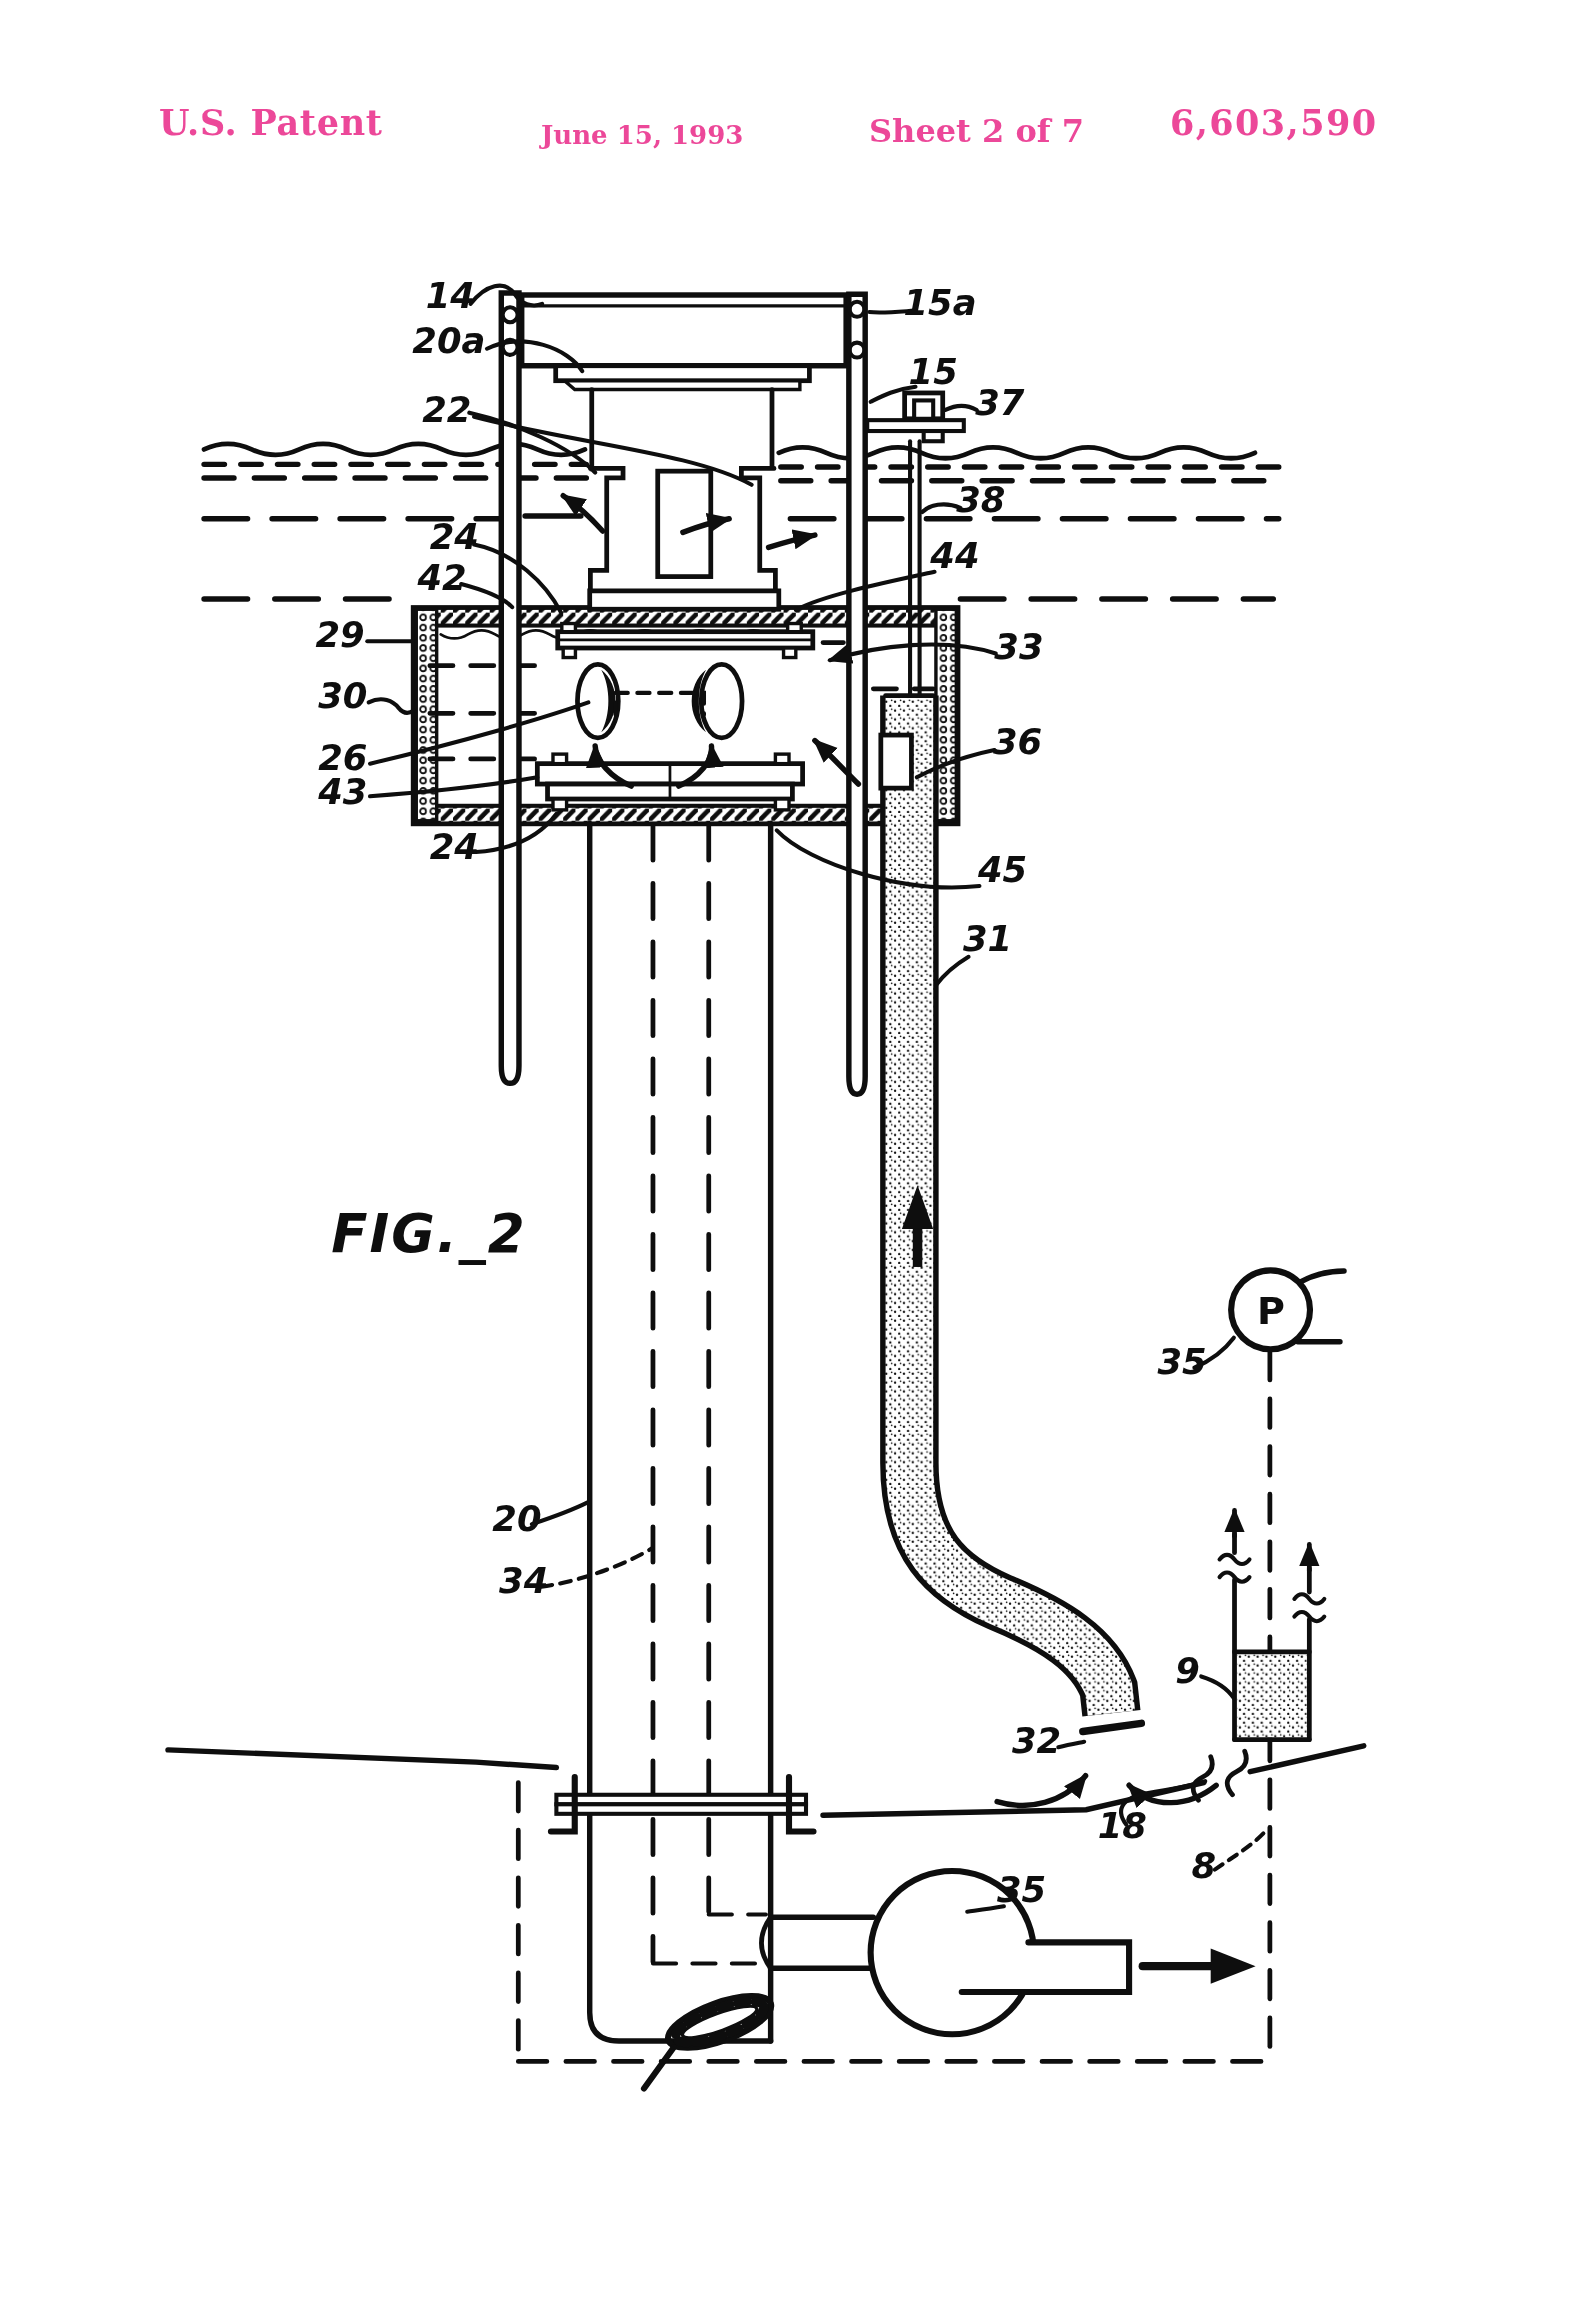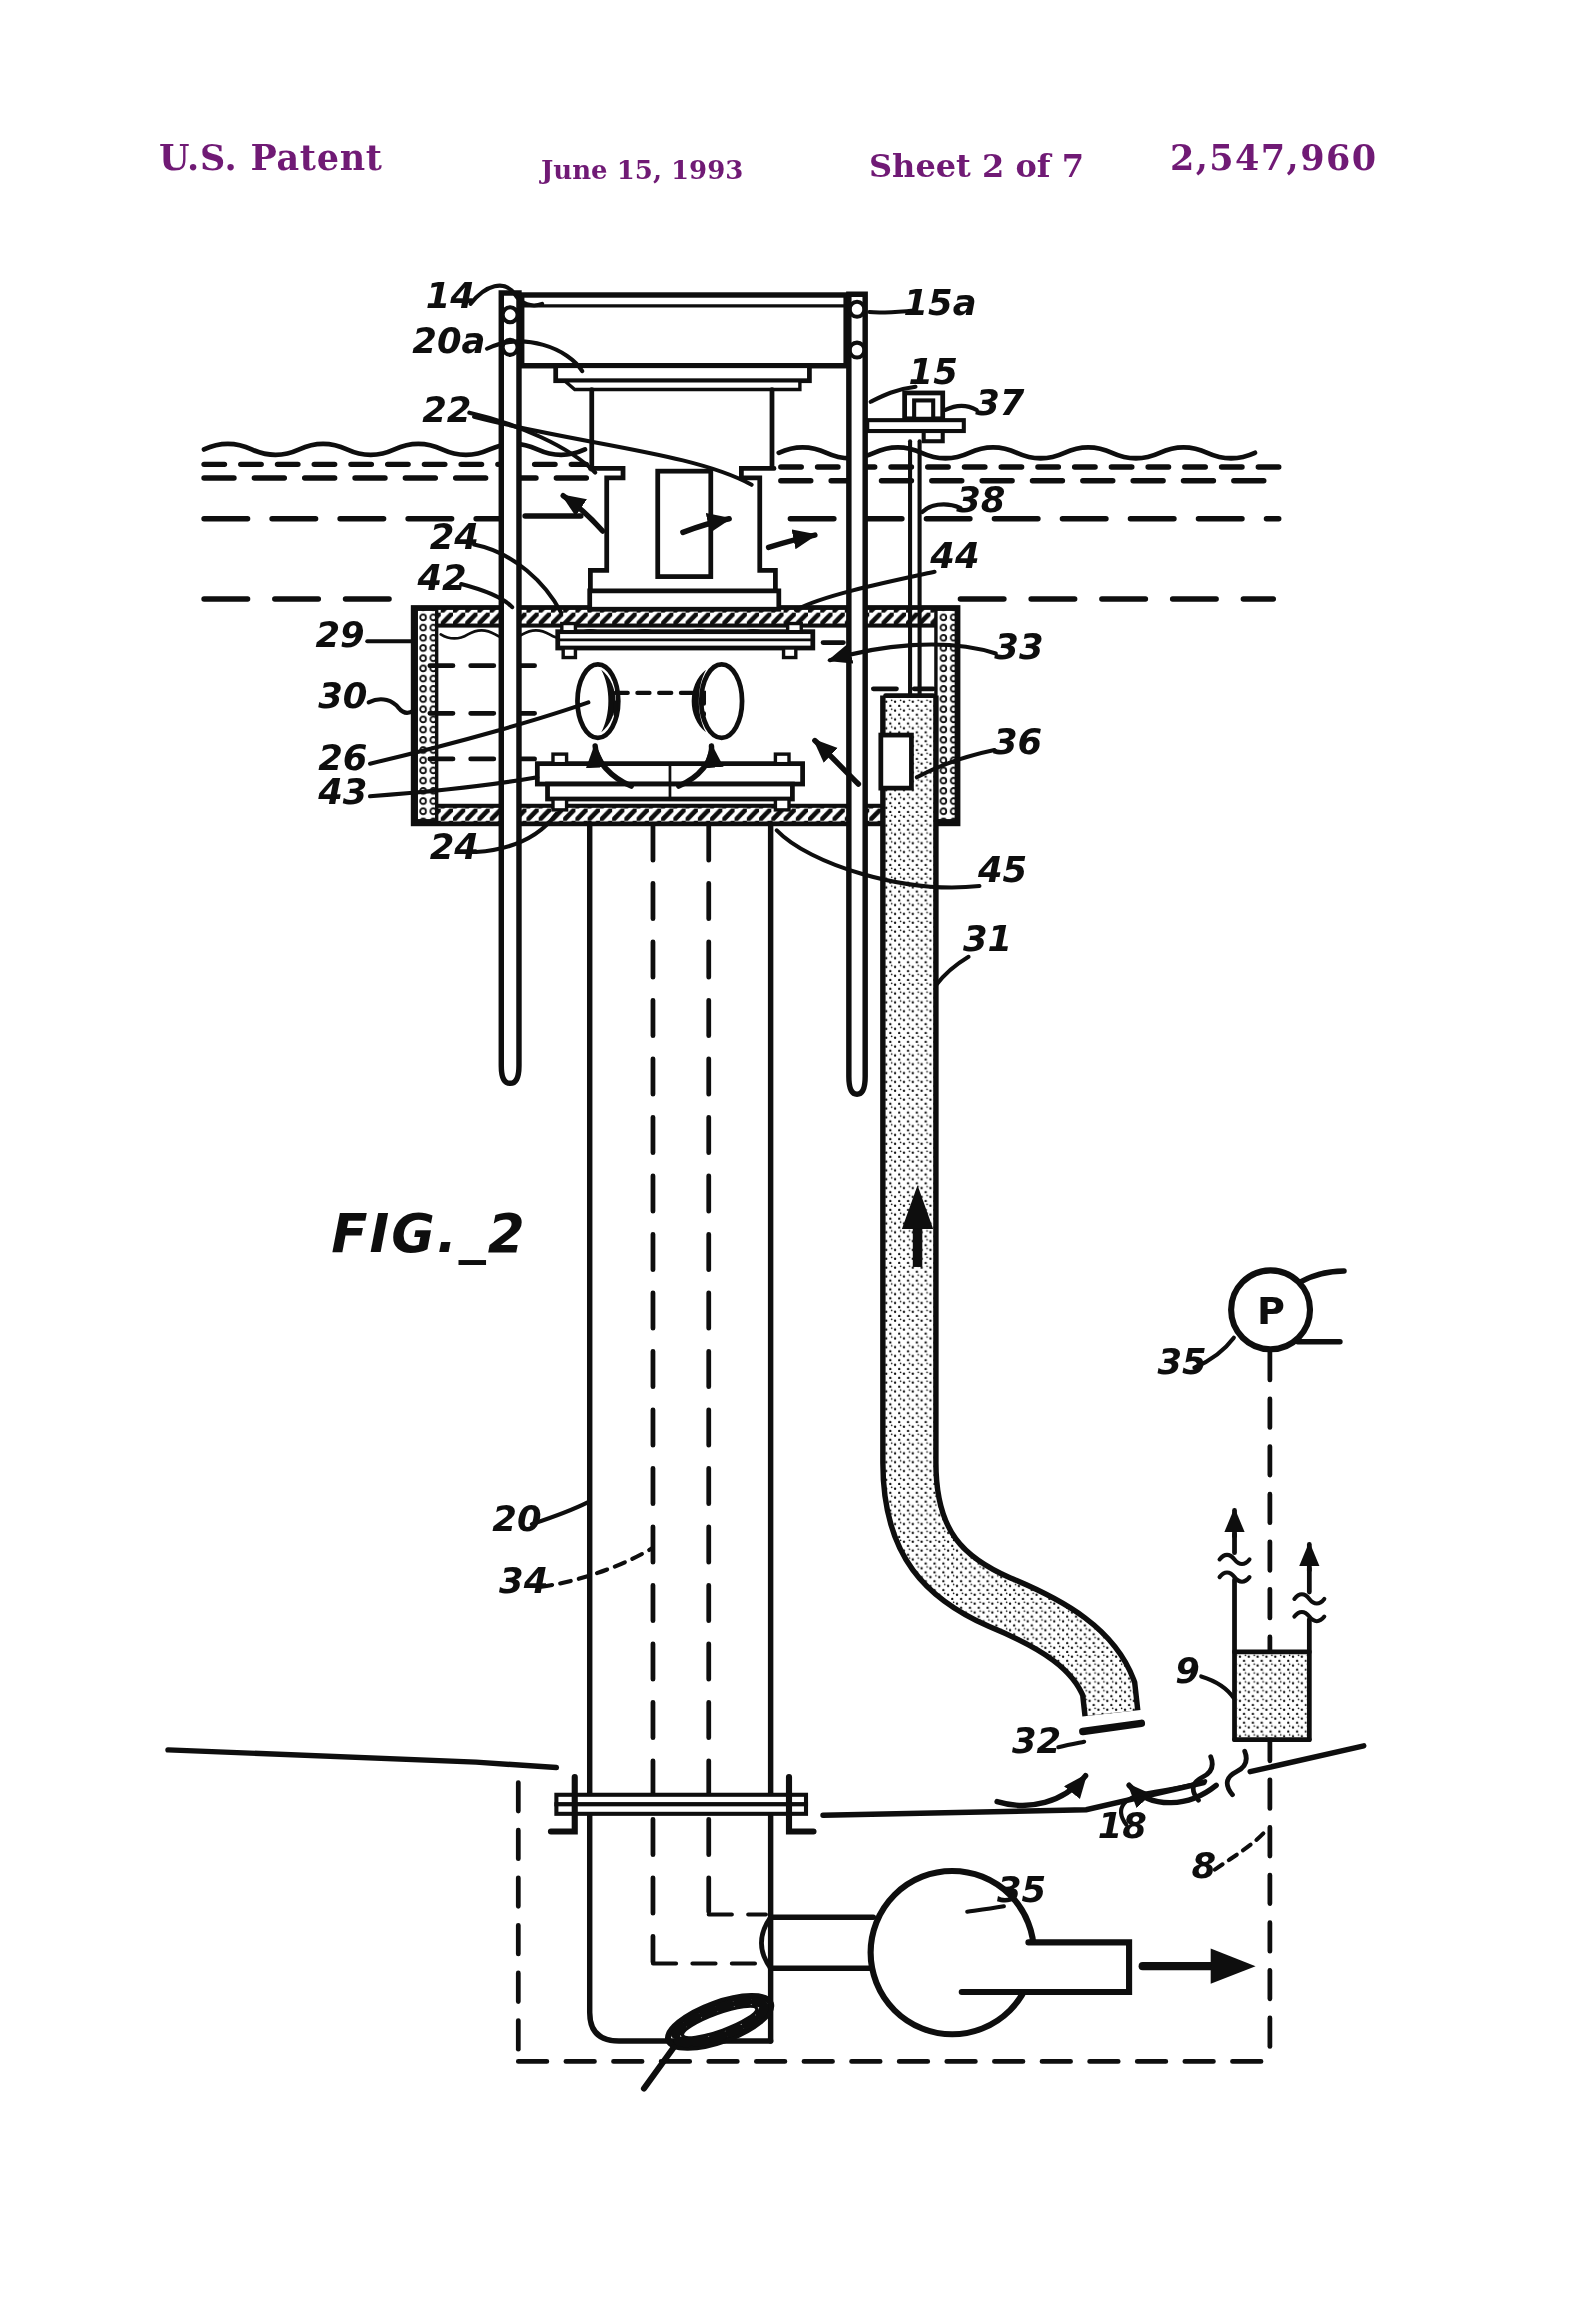--- a/index.html
+++ b/index.html
@@ -1,40 +1,40 @@
 <!DOCTYPE html>
 <html style="font-size:11px"><head>
 <meta charset="utf-8">
 <style>
   html,body{margin:0;padding:0;background:#888;}
   .page{position:relative;width:1578px;height:2319px;background:#ffffff;margin:0 auto;overflow:hidden;
         font-family:"DejaVu Serif", serif;color:#0e0e0e;}
   .hdr{position:absolute;top:102px;left:0;width:1578px;height:61px;}
-  .hdr span{position:absolute;white-space:nowrap;color:#701a75;margin-top:35px;}
+  .hdr span{position:absolute;white-space:nowrap;color:#ec4899;}
   .hdr .pat  {left:159px;top:0;font-size:35px;font-weight:bold;letter-spacing:0.7px;}
   .hdr .date {left:541px;top:18px;font-size:26px;font-weight:bold;}
   .hdr .sheet{left:869px;top:9.5px;font-size:32px;font-weight:bold;}
   .hdr .num  {left:1170px;top:0;font-size:35px;font-weight:bold;letter-spacing:1.4px;}
   svg{position:absolute;left:0;top:0;}
   .ref-label{font-family:"DejaVu Sans", sans-serif;font-style:italic;font-weight:600;
              font-size:52px;fill:#0e0e0e;}
   .fig-title{font-family:"DejaVu Sans", sans-serif;font-style:italic;font-weight:600;
              font-size:78px;letter-spacing:3px;fill:#0e0e0e;}
   .p-letter{font-family:"DejaVu Sans", sans-serif;font-weight:600;font-size:56px;fill:#0e0e0e;}
 </style>
 </head>
 <body>
 
 <div class="page">
 
   <div class="hdr">
     <span class="pat">U.S. Patent</span>
     <span class="date">June 15, 1993</span>
     <span class="sheet">Sheet 2 of 7</span>
-    <span class="num">2,547,960</span>
+    <span class="num">6,603,590</span>
   </div>
 
   <svg width="1578" height="2319" viewBox="0 0 2320 3408">
     <defs>
       <pattern id="stip" width="13" height="13" patternUnits="userSpaceOnUse">
         <rect width="13" height="13" fill="#fff"></rect>
         <circle cx="3" cy="4" r="1.7" fill="#0e0e0e"></circle>
         <circle cx="9" cy="10" r="1.7" fill="#0e0e0e"></circle>
         <circle cx="11" cy="2" r="1.2" fill="#0e0e0e"></circle>
       </pattern>

